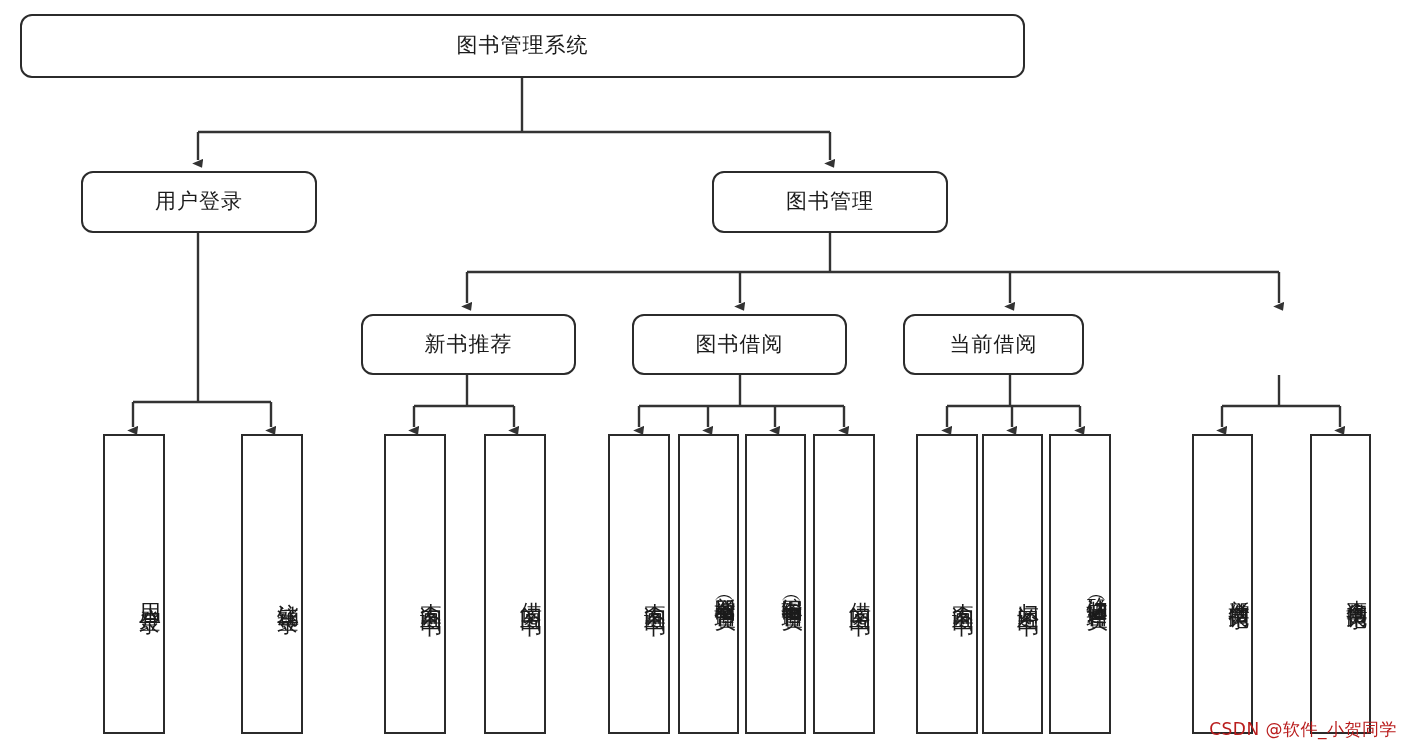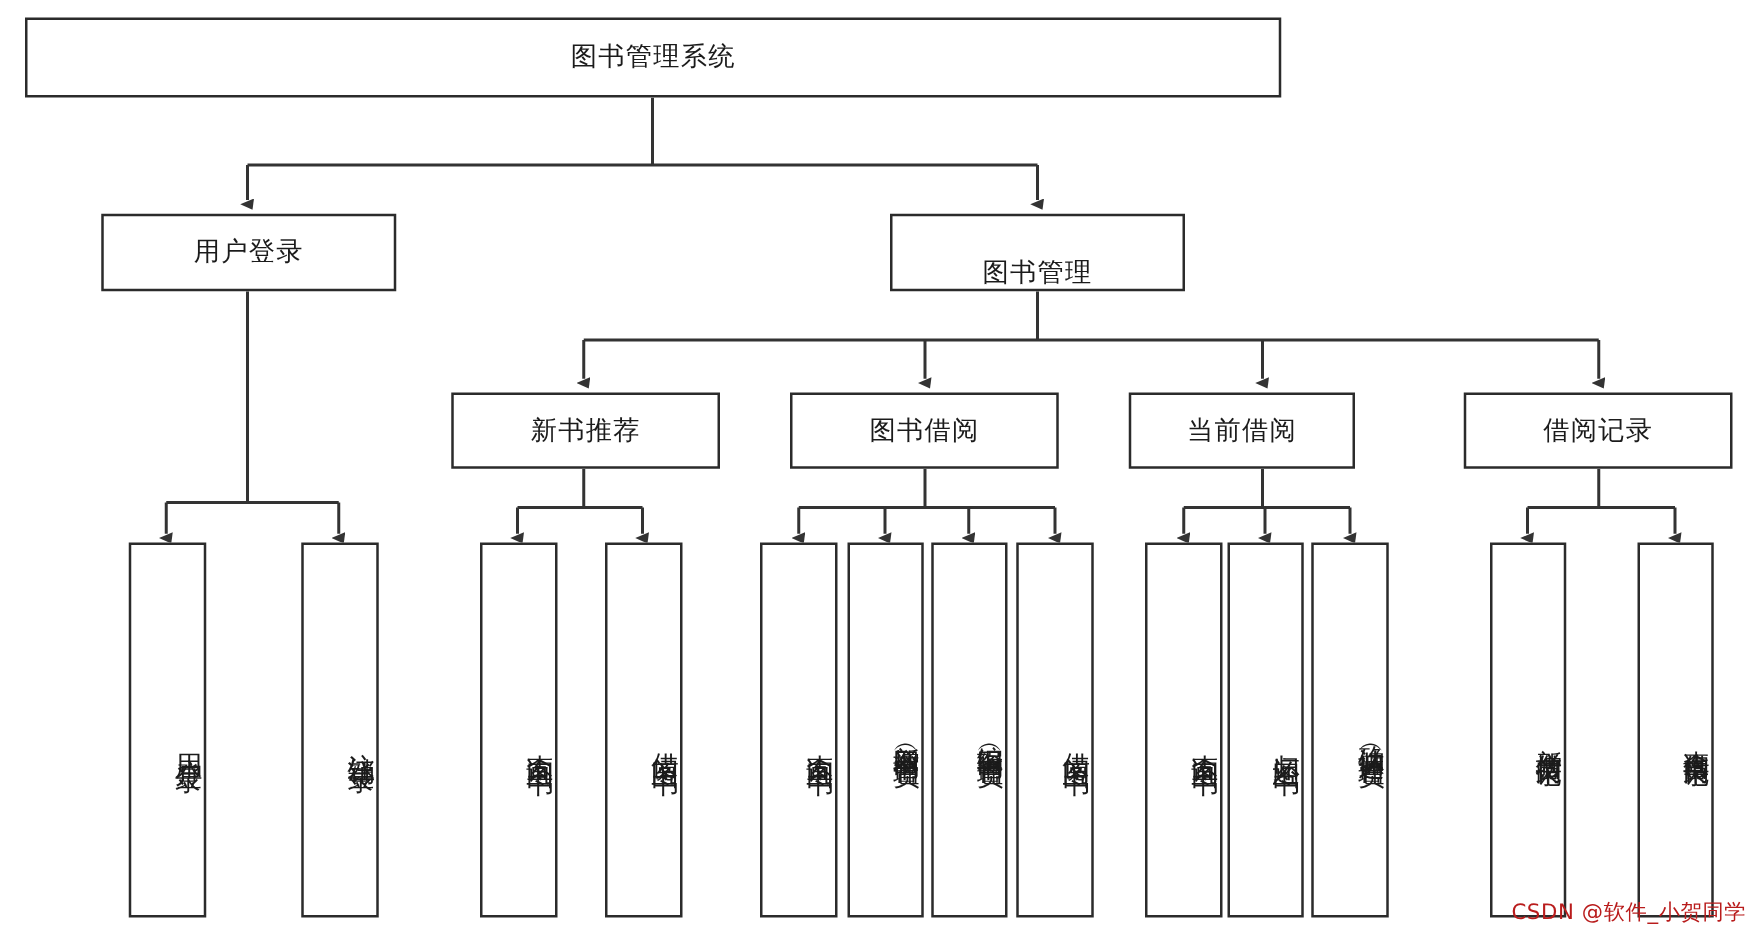--- a/index.html
+++ b/index.html
@@ -31,20 +31,21 @@
     display: flex;
     align-items: center;
     justify-content: center;
     color: #1b1b1b;
     z-index: 2;
   }
   .node.horiz {
     font-size: 21px;
     letter-spacing: 1px;
     line-height: 1.2;
+    border-radius: 12px;
   }
   .node.vert {
     writing-mode: vertical-rl;
     text-orientation: upright;
     font-size: 22px;
     letter-spacing: 4px;
     line-height: 1.15;
     padding-top: 18px;
     align-items: flex-start;
     justify-content: center;
@@ -121,35 +122,32 @@
     </g>
   </svg>
 
   <div class="node horiz" style="left:20px;top:14px;width:1005px;height:64px;">
     <span>图书管理系统</span>
   </div>
 
   <div class="node horiz" style="left:81px;top:171px;width:236px;height:62px;">
     <span>用户登录</span>
   </div>
-  <div class="node horiz" style="left:712px;top:171px;width:236px;height:62px;align-items:flex-end;">
+  <div class="node horiz" style="left:712px;top:171px;width:236px;height:62px;">
     <span>图书管理</span>
   </div>
 
   <div class="node horiz" style="left:632px;top:314px;width:215px;height:61px;">
     <span>图书借阅</span>
   </div>
   <div class="node horiz" style="left:361px;top:314px;width:215px;height:61px;">
     <span>新书推荐</span>
   </div>
   <div class="node horiz" style="left:903px;top:314px;width:181px;height:61px;">
     <span>当前借阅</span>
-  </div>
-  <div class="node horiz" style="left:1171px;top:314px;width:215px;height:61px;">
-    <span>借阅记录</span>
   </div>
 
   <div class="node vert" style="left:103px;top:434px;width:62px;height:300px;">
     <span>用户登录</span>
   </div>
   <div class="node vert" style="left:241px;top:434px;width:62px;height:300px;">
     <span>注销登录</span>
   </div>
 
   <div class="node vert" style="left:384px;top:434px;width:62px;height:300px;">

